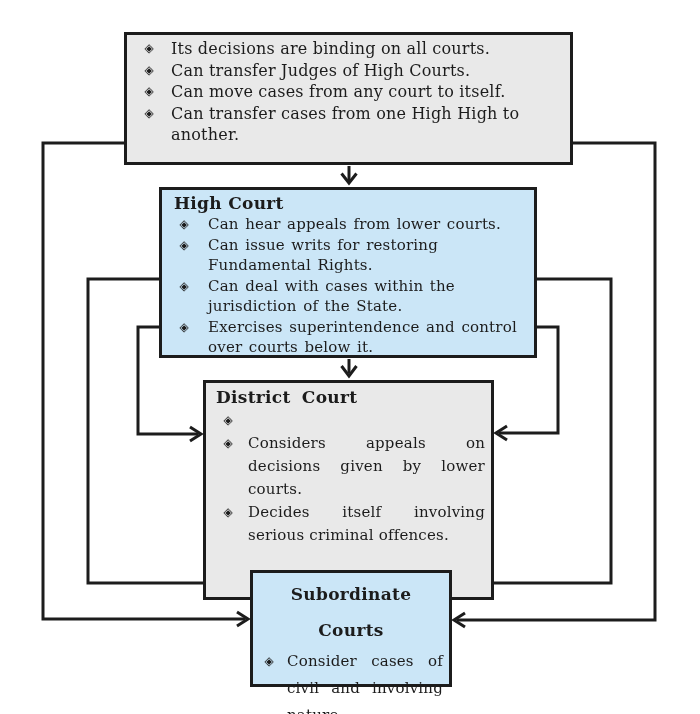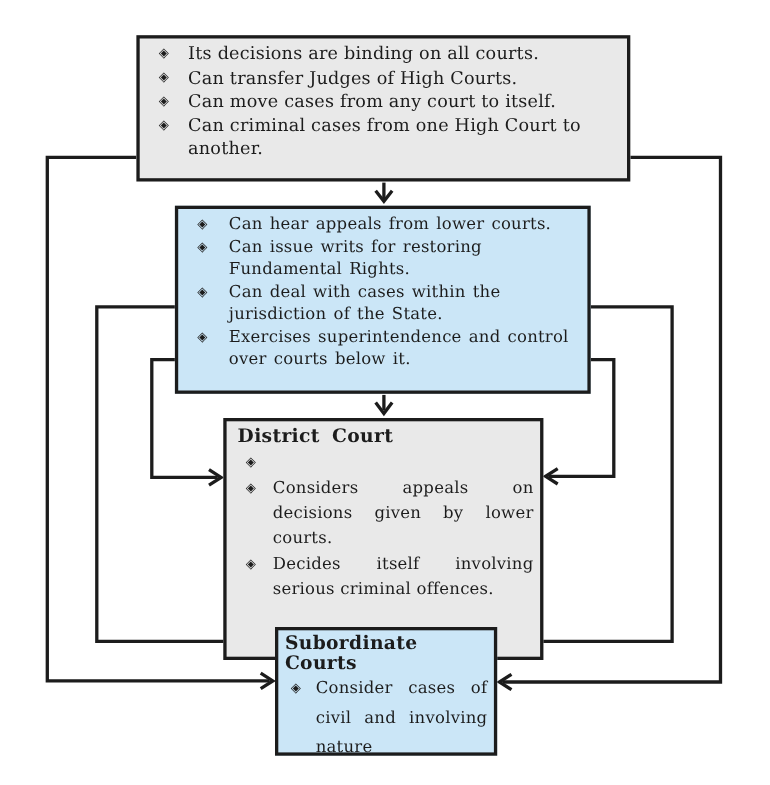--- a/index.html
+++ b/index.html
@@ -62,21 +62,21 @@
 
   
   .box-district{left:203px;top:380px;width:291px;height:220px;padding-left:10px;}
   .box-district .box-title{line-height:23px;word-spacing:5px;}
   .box-district li.item{font-size:15px;line-height:23px;padding-left:4px;}
   .box-district .glyph{line-height:23px;margin-right:12px;}
   .box-district .txt{text-align:justify;}
 
   
   .box-subordinate{left:250px;top:570px;width:202px;height:117px;padding-left:6px;}
-  .box-subordinate .box-title{line-height:18px;word-spacing:4px;}
+  .box-subordinate .box-title{line-height:36px;word-spacing:4px;text-align:center;}
   .box-subordinate li.item{font-size:15px;line-height:27px;padding-left:2px;}
   .box-subordinate .glyph{line-height:27px;margin-right:10px;}
   .box-subordinate .txt{text-align:justify;word-spacing:2px;}
 </style>
 </head>
 <body>
 
 <div class="stage">
 
   <svg class="connectors" width="700" height="714" viewBox="0 0 700 714">
@@ -118,26 +118,27 @@
       <li class="item">
         <span class="glyph">◈</span>
         <span class="txt">Can transfer Judges of High Courts.</span>
       </li>
       <li class="item">
         <span class="glyph">◈</span>
         <span class="txt">Can move cases from any court to itself.</span>
       </li>
       <li class="item">
         <span class="glyph">◈</span>
-        <span class="txt">Can criminal cases from one High Court to another.</span>
+        <span class="txt">Can transfer cases from one High High to another.</span>
       </li>
     </ul>
   </section>
 
   <section class="box blue box-high">
+    <h2 class="box-title">High Court</h2>
     <ul class="items">
       <li class="item">
         <span class="glyph">◈</span>
         <span class="txt">Can hear appeals from lower courts.</span>
       </li>
       <li class="item">
         <span class="glyph">◈</span>
         <span class="txt">Can issue writs for restoring Fundamental Rights.</span>
       </li>
       <li class="item">

